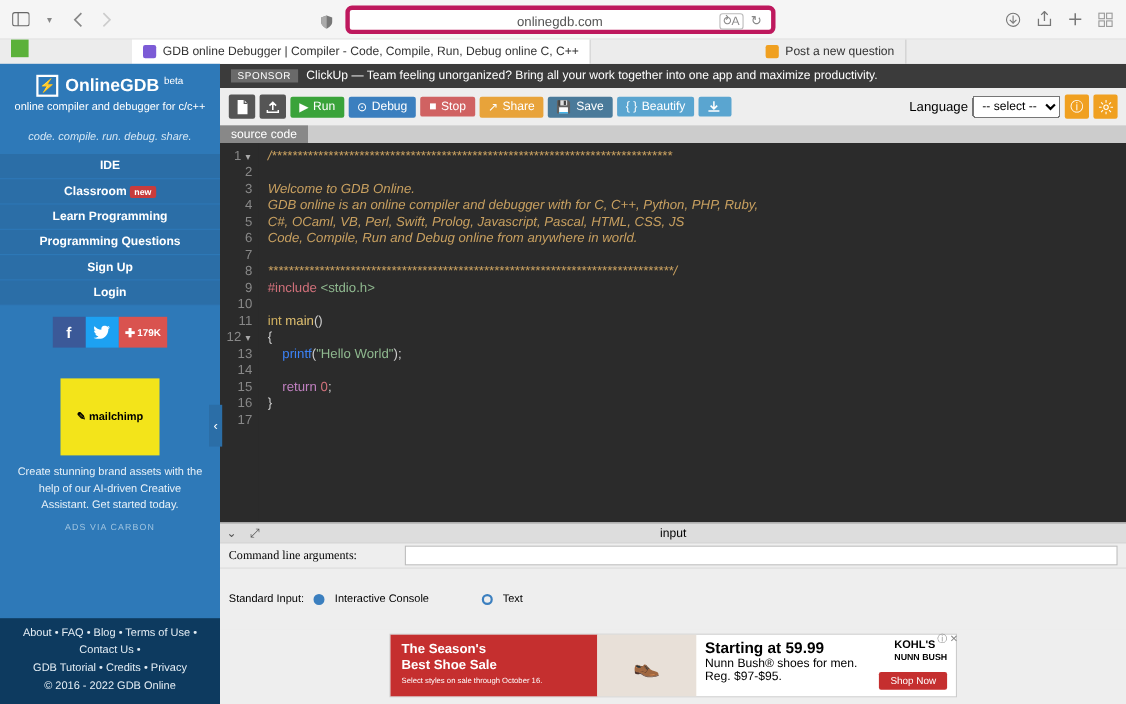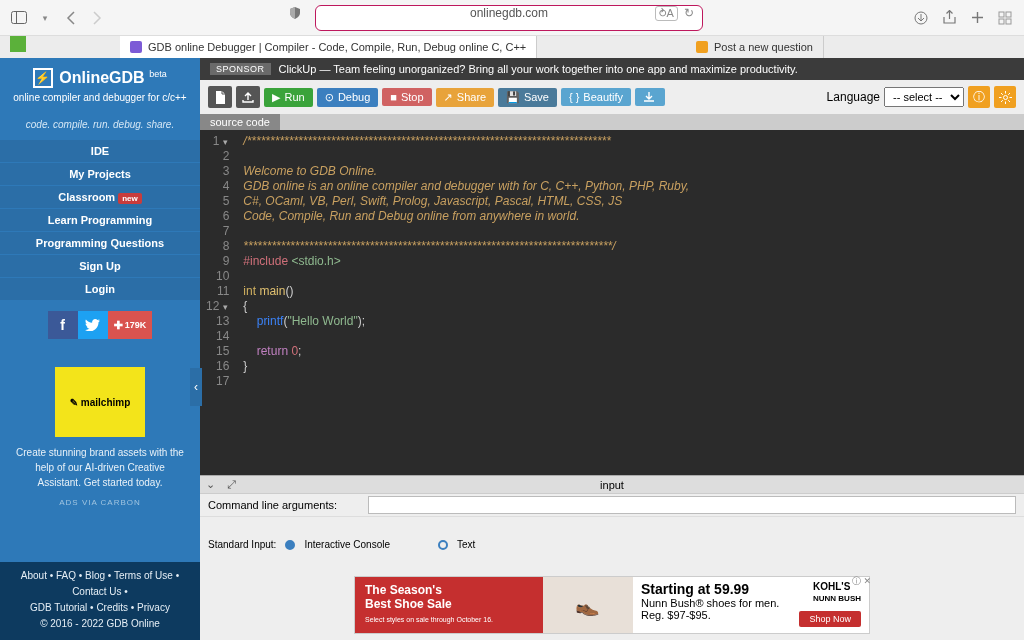--- a/index.html
+++ b/index.html
@@ -2,21 +2,21 @@
 <html><head>
 <meta charset="utf-8">
 <style>
 * { margin: 0; padding: 0; box-sizing: border-box; font-family: -apple-system, BlinkMacSystemFont, "Segoe UI", Arial, sans-serif; }
 body { width: 1024px; height: 640px; overflow: hidden; background: #f0f0f0; }
 
 
 .browser-bar { height: 36px; background: #f5f5f5; display: flex; align-items: center; padding: 0 10px; gap: 8px; border-bottom: 1px solid #ddd; }
 .bb-icon { width: 18px; height: 18px; display: flex; align-items: center; justify-content: center; color: #555; font-size: 13px; }
 .bb-nav { color: #999; }
-.addr { flex: 1; background: #fff; border: 1px solid #be185d; border-radius: 6px; height: 26px; display: flex; align-items: flex-start; justify-content: center; font-size: 12px; color: #555; max-width: 520px; margin: 0 auto; position: relative; }
+.addr { flex: 1; background: #fff; border: 4px solid #be185d; border-radius: 6px; height: 26px; display: flex; align-items: flex-end; justify-content: center; font-size: 12px; color: #555; max-width: 520px; margin: 0 auto; position: relative; }
 .addr-shield { position: absolute; left: -28px; color: #666; }
 .addr-right { position: absolute; right: 8px; display: flex; gap: 6px; color: #888; }
 .bb-right { display: flex; gap: 10px; margin-left: auto; color: #666; }
 
 
 .tab-strip { height: 22px; background: #ececec; display: flex; font-size: 11px; }
 .tab { display: flex; align-items: center; padding: 0 10px; gap: 6px; color: #333; background: #ddd; border-right: 1px solid #ccc; }
 .tab.active { background: #fff; }
 .tab.right { margin-left: auto; background: transparent; }
 .tab-fav { width: 12px; height: 12px; background: #7c5bd6; border-radius: 2px; }
@@ -85,21 +85,21 @@
 .c-num { color: #d0707a; }
 .c-punc { color: #ccc; }
 .c-printf { color: #3b82f6; }
 .gutter .fold { font-size: 9px; color: #aaa; display: inline-block; width: 8px; text-align: center; margin-left: 2px; }
 
 .io-bar { background: #ddd; height: 18px; display: flex; align-items: center; font-size: 11px; position: relative; border-top: 1px solid #aaa; }
 .io-bar .lbl { position: absolute; left: 50%; transform: translateX(-50%); }
 .io-bar .chev { padding: 0 6px; color: #555; }
 
 .cmd-row { background: #eee; display: flex; align-items: center; font-size: 11px; padding: 2px 8px; border-top: 1px solid #ccc; }
-.cmd-row label { width: 160px; }
+.cmd-row label { width: 160px; font-family: Liberation Serif, serif; }
 .cmd-row input { flex: 1; border: 1px solid #bbb; height: 18px; padding: 0 4px; }
 
 .stdin-row { background: #eee; font-size: 10px; padding: 22px 8px; display: flex; align-items: center; gap: 9px; border-top: 1px solid #ddd; }
 .radio { width: 10px; height: 10px; border-radius: 50%; border: 2px solid #3b7fbf; display: inline-block; }
 .radio.sel { background: #3b7fbf; }
 
 .banner { background: #fff; height: 58px; margin: 0 auto; width: 516px; display: flex; border: 1px solid #ccc; position: relative; }
 .banner-left { background: #c52f2f; color: #fff; width: 188px; padding: 6px 10px; font-size: 12px; font-weight: bold; line-height: 1.2; }
 .banner-left small { font-size: 7px; font-weight: normal; display: block; margin-top: 4px; }
 .banner-mid { width: 90px; background: #e8e0d8; display: flex; align-items: center; justify-content: center; font-size: 20px; }
@@ -195,21 +195,20 @@
     <div class="sb-header">
       <div class="sb-logo">
         <span class="sb-logo-box">⚡</span>
         <span><span>OnlineGDB</span> <sup style="font-size:9px;font-weight:normal">beta</sup></span>
       </div>
       <div class="sb-sub">online compiler and debugger for c/c++</div>
       <div class="sb-tag">code. compile. run. debug. share.</div>
     </div>
     <div class="sb-nav">
       <div class="sb-item"><span>IDE</span></div>
-      <div class="sb-item"><span>My Projects</span></div>
       <div class="sb-item"><span>Classroom</span><span class="badge">new</span></div>
       <div class="sb-item"><span>Learn Programming</span></div>
       <div class="sb-item"><span>Programming Questions</span></div>
       <div class="sb-item"><span>Sign Up</span></div>
       <div class="sb-item"><span>Login</span></div>
     </div>
     <div class="sb-social">
       <div class="soc fb">f</div>
       <div class="soc tw">
         <svg width="15" height="12" viewBox="0 0 15 12">

